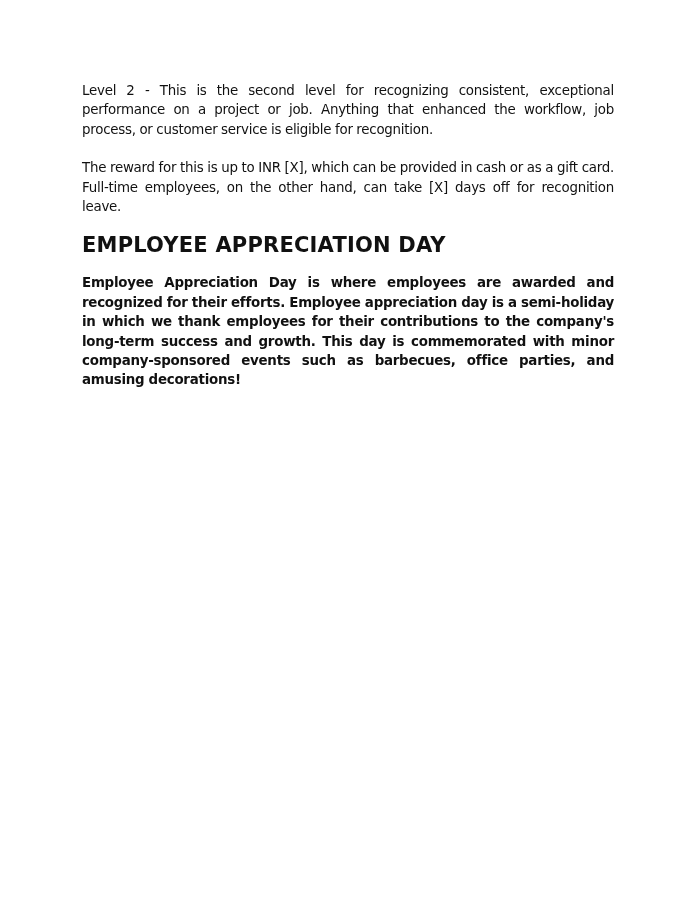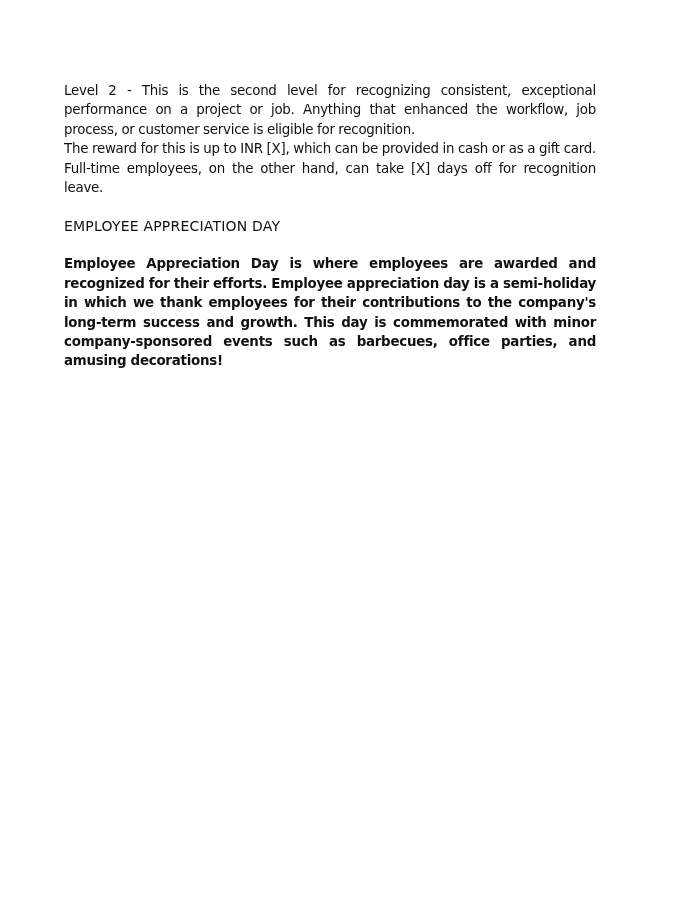--- a/index.html
+++ b/index.html
@@ -10,38 +10,39 @@
     body {
       width: 695px;
       height: 900px;
       position: relative;
       overflow: hidden;
       font-family: "DejaVu Sans", sans-serif;
       color: #111111;
     }
     .page {
       position: absolute;
-      left: 64px;
+      left: 82px;
       top: 81px;
       width: 532px;
     }
     .para {
       margin: 0;
       font-size: 13.4px;
       line-height: 19.4px;
       text-align: justify;
       letter-spacing: -0.25px;
       word-spacing: -0.3px;
     }
     .para + .para {
+      margin-top: 19px;
     }
     .heading {
       margin: 16px 0 0 0;
-      font-size: 14px;
-      font-weight: normal;
+      font-size: 21px;
+      font-weight: bold;
       letter-spacing: 0.2px;
       line-height: 26px;
     }
     .after-heading {
       margin-top: 15px !important;
       font-weight: bold;
     }
   </style>
 </head>
 <body>

